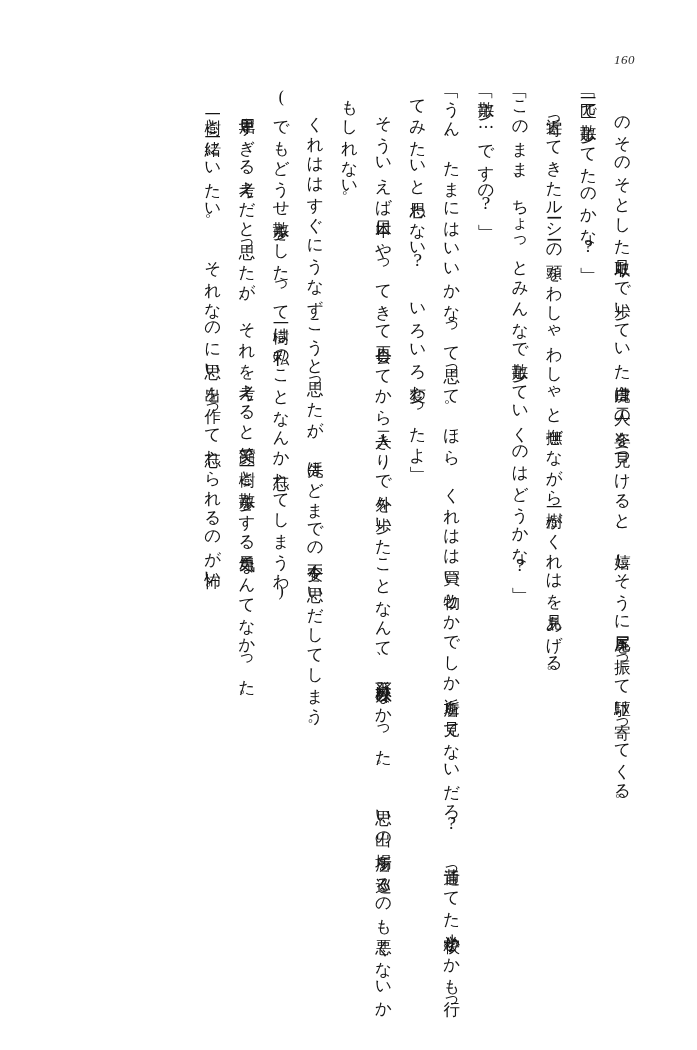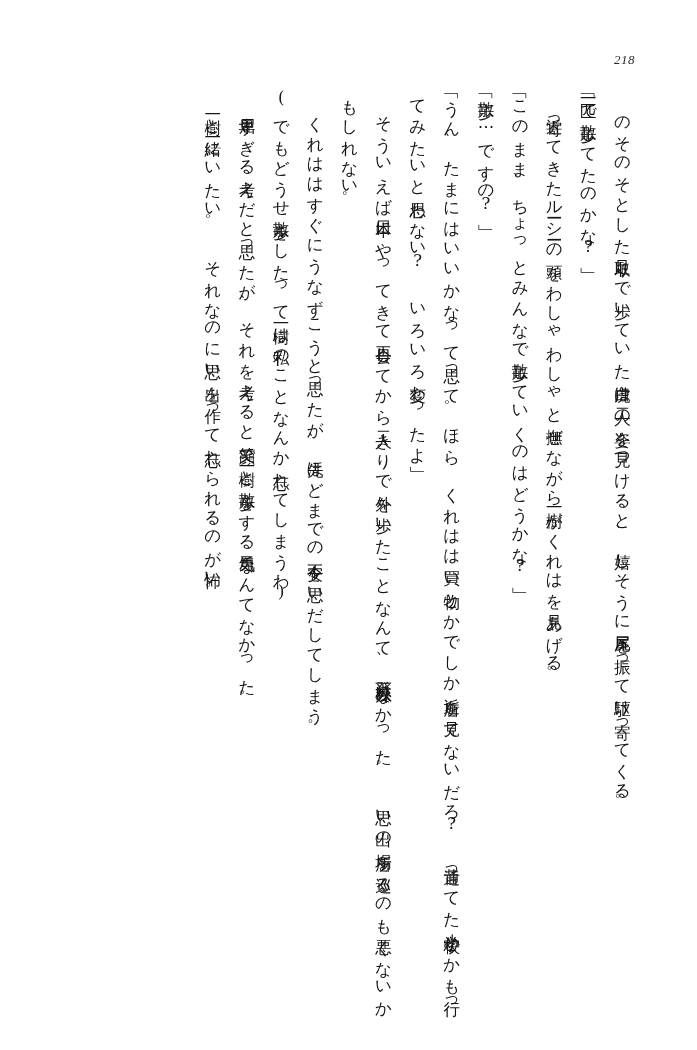--- a/index.html
+++ b/index.html
@@ -48,21 +48,21 @@
   }
   .para.indent {
     text-indent: 1em;
   }
 </style>
 </head>
 <body>
 
 <div id="page">
 
-  <div id="page-number">218</div>
+  <div id="page-number">160</div>
 
   <div id="body-text">
       <p class="para indent">のそのそとした足取りで歩いていた白虎は二人の姿を見つけると、嬉しそうに尻尾を振って駆け寄ってくる。</p>
       <p class="para">「一匹で散歩してたのかな?」</p>
       <p class="para indent">近寄ってきたルーシーの頭をわしゃわしゃと撫ぜながら一樹がくれはを見あげる。</p>
       <p class="para">「このまま、ちょっとみんなで散歩していくのはどうかな?」</p>
       <p class="para">「散歩……ですの?」</p>
       <p class="para">「うん、たまにはいいかなって思って。ほら、くれはは買い物とかでしか近所を見てないだろ? 昔通ってた小学校とかも行ってみたいと思わない? いろいろ変わったよ」</p>
       <p class="para indent">そういえば日本にやってきて再会してから二人きりで外を歩いたことなんて、登下校以外なかった。 思い出の場所を巡るのも悪くないかもしれない。</p>
       <p class="para indent">くれははすぐにうなずこうと思ったが、先ほどまでの不安を思いだしてしまう。</p>

